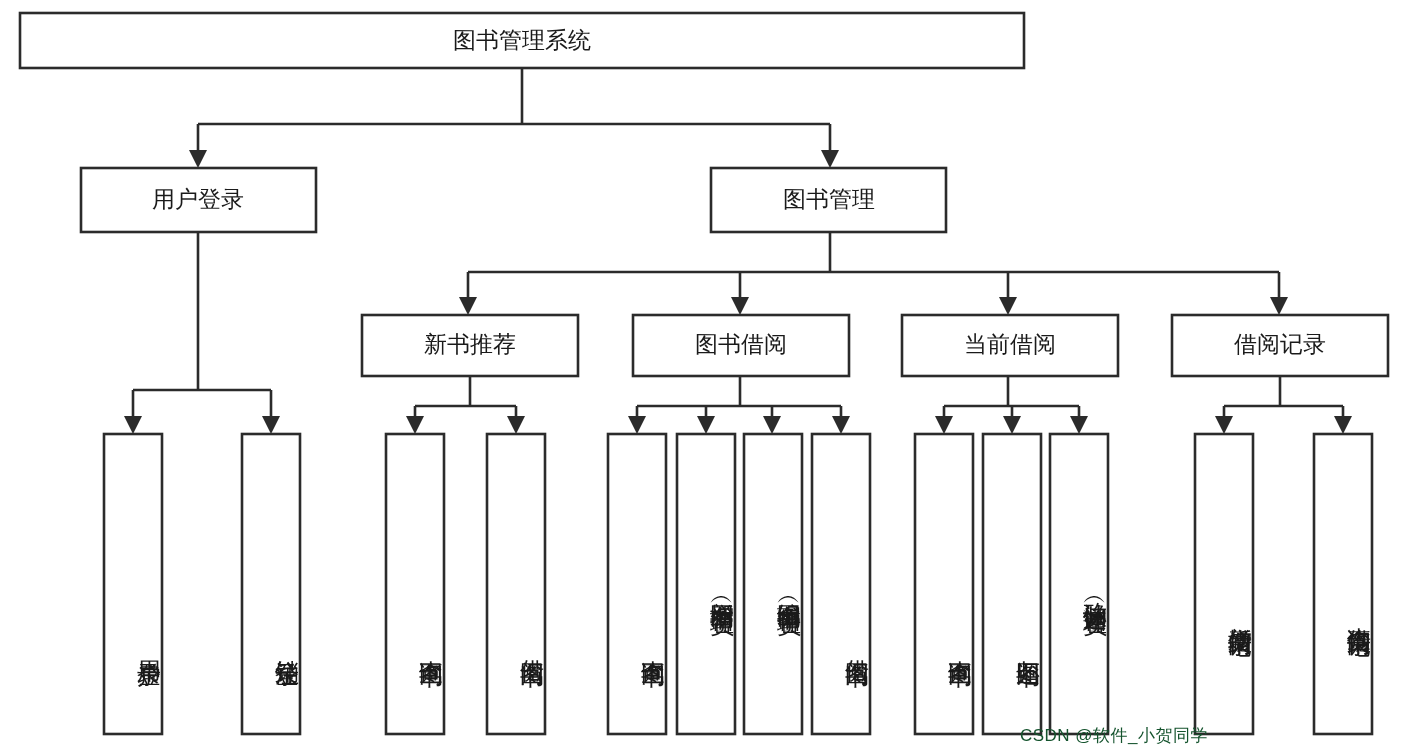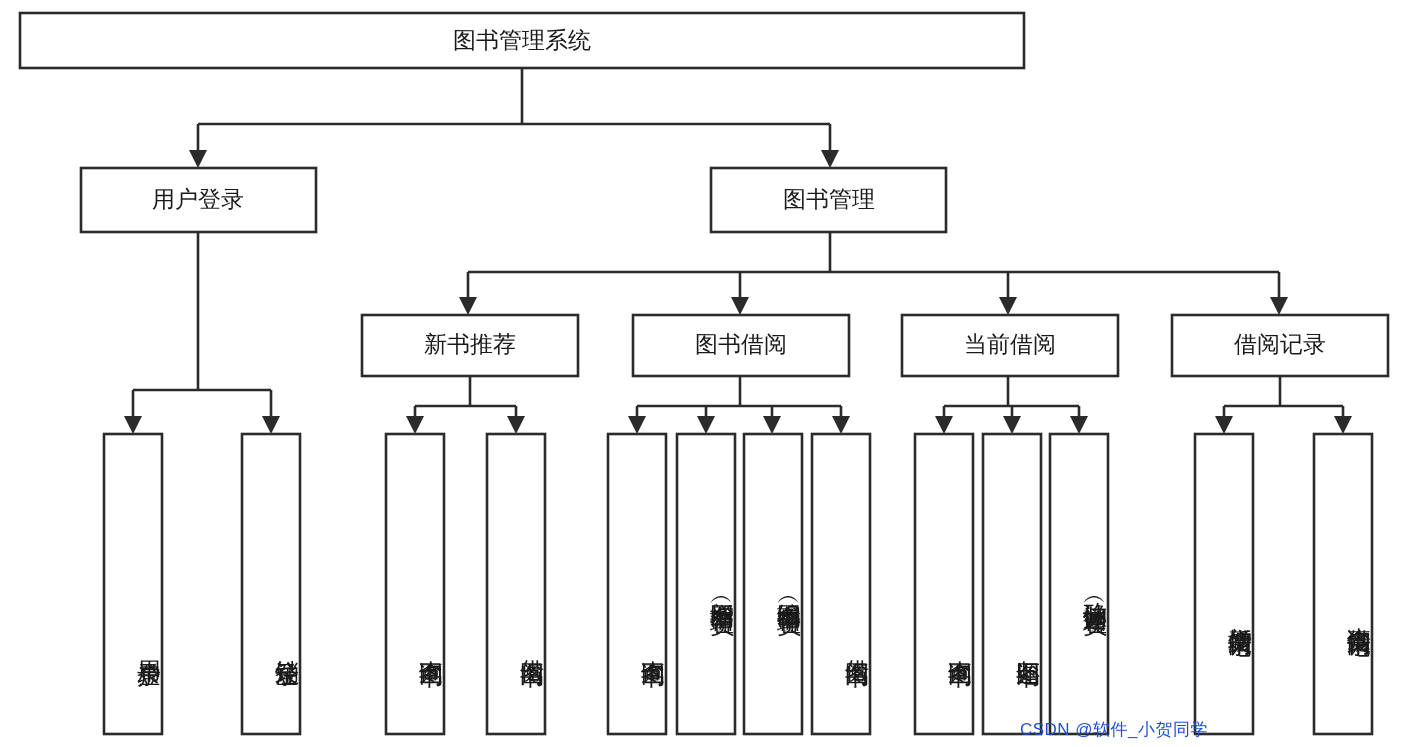--- a/index.html
+++ b/index.html
@@ -60,24 +60,24 @@
     letter-spacing: 1.5px;
     white-space: nowrap;
     display: flex;
     align-items: flex-start;
     justify-content: center;
     pointer-events: none;
   }
   .watermark {
     position: absolute;
     right: 10px;
-    bottom: 6px;
+    bottom: 0;
     font-family: "Liberation Sans", sans-serif;
     font-size: 17px;
-    color: #1d4ed8;
+    color: #14532d;
     white-space: nowrap;
     letter-spacing: 0.5px;
   }
 </style>
 </head>
 <body>
 
 <div id="diagram-root">
 
   <svg class="diagram-svg" viewBox="0 0 1405 747">

